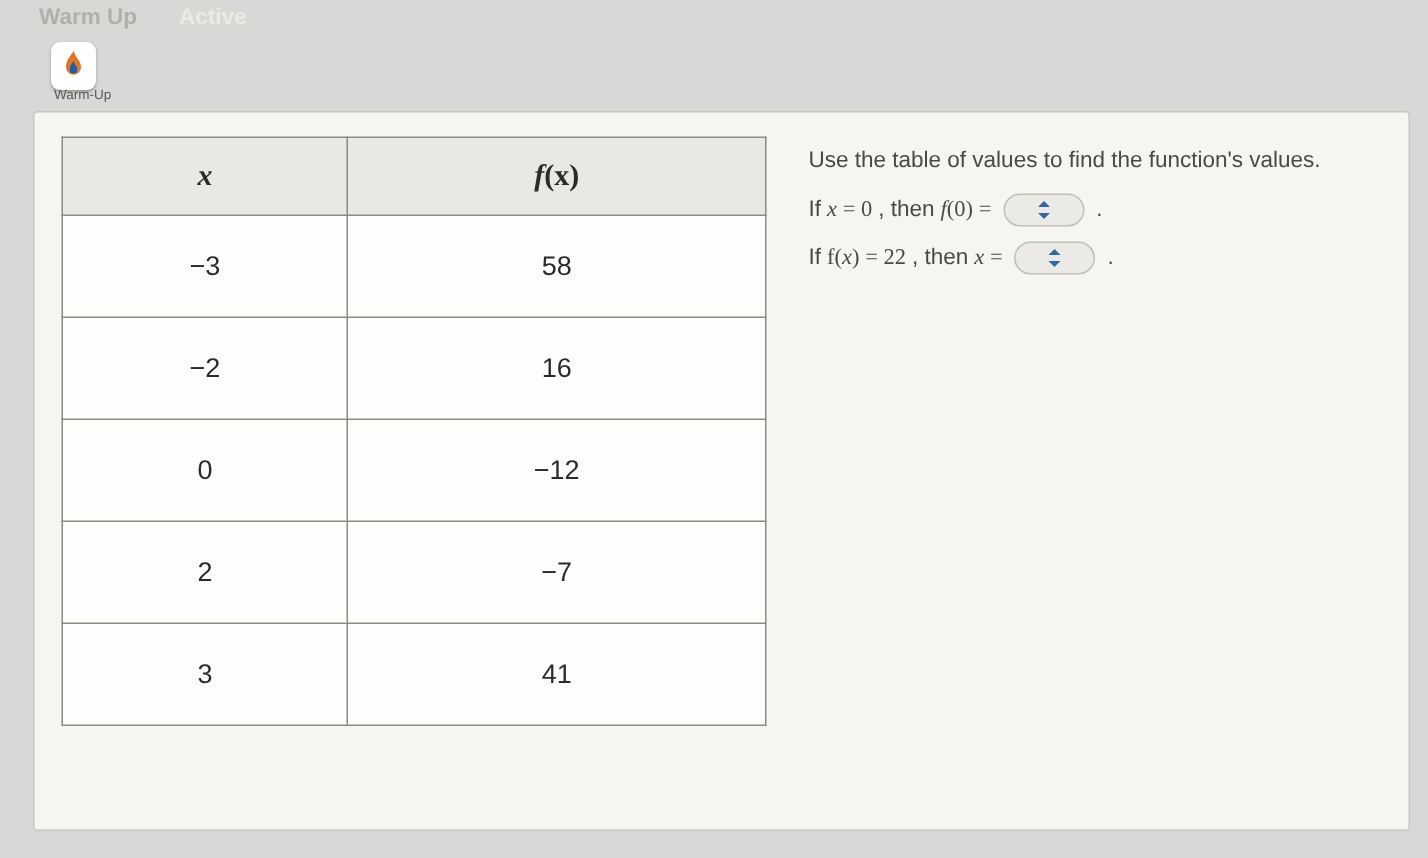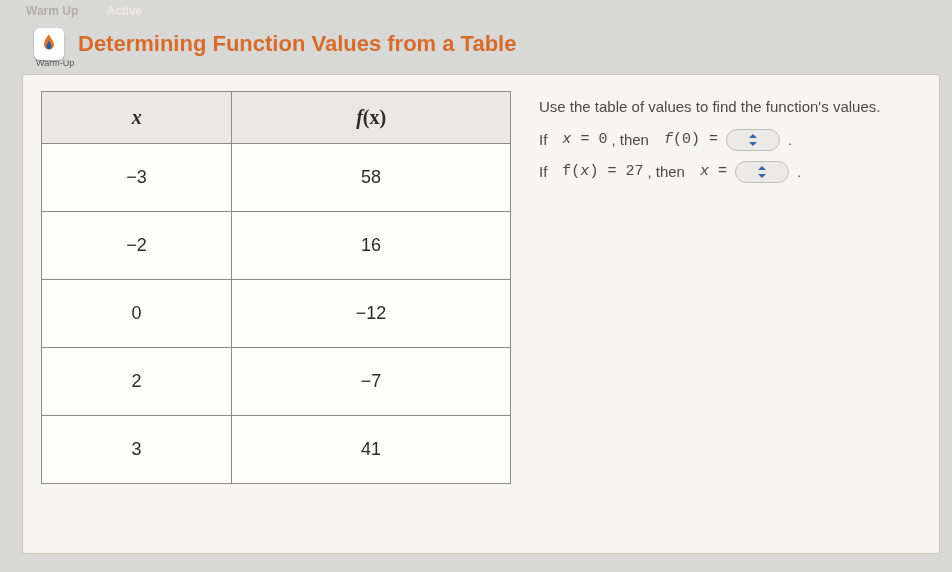--- a/index.html
+++ b/index.html
@@ -13,21 +13,21 @@
 }
 .top-tabs {
   display: flex;
   gap: 0;
   padding-left: 12px;
   height: 22px;
   align-items: center;
 }
 .tab {
   padding: 3px 14px;
-  font-size: 12px;
+  font-size: 15px;
   font-weight: bold;
   color: #b0afab;
 }
 .tab.active { color: #eceae4; }
 .header-row {
   display: flex;
   align-items: center;
   gap: 14px;
   padding: 6px 20px 2px 34px;
 }
@@ -93,21 +93,21 @@
   line-height: 1.9;
   padding-top: 2px;
 }
 .prompt-line {
   display: flex;
   align-items: center;
   flex-wrap: wrap;
   gap: 4px;
   margin-bottom: 4px;
 }
-.math { font-family: Liberation Mono, monospace; font-style: italic; margin-left: 11px; }
+.math { font-family: Liberation Serif, serif; font-style: italic; }
 .math .n { font-style: normal; }
 .selector {
   display: inline-flex;
   align-items: center;
   justify-content: center;
   width: 54px;
   height: 22px;
   background: #eceae6;
   border: 1px solid #c2bfb9;
   border-radius: 11px;
@@ -124,21 +124,20 @@
   <div class="tab active">Active</div>
 </div>
 
 <div class="header-row">
   <div class="flame-icon">
     <svg viewBox="0 0 24 28">
         <path d="M12 2 C9 7 6 9 6 15 a6 6 0 0 0 12 0 C18 10 14 8 12 2 Z" fill="#e2742c"></path>
         <path d="M12 10 C10 13 9 14 9 17 a3 3 0 0 0 6 0 C15 14 13 13 12 10 Z" fill="#1f5fa8"></path>
       </svg>
   </div>
-  <div class="title">Determining Function Values from a Table</div>
 </div>
 <div class="sub-label">Warm-Up</div>
 
 <div class="content-card">
   <div class="layout">
     <div class="table-wrap">
       <table>
         <thead>
           <tr>
             <th><span class="var">x</span></th>
@@ -182,21 +181,21 @@
         <span class="selector">
           <svg viewBox="0 0 10 12">
               <path d="M5 0 L9 4 H1 Z" fill="#2e69a3"></path>
               <path d="M5 12 L1 8 H9 Z" fill="#2e69a3"></path>
             </svg>
         </span>
         <span>.</span>
       </div>
       <div class="prompt-line">
         <span>If </span>
-        <span class="math"><span class="n">f(</span>x<span class="n">) = 27</span></span>
+        <span class="math"><span class="n">f(</span>x<span class="n">) = 22</span></span>
         <span>, then </span>
         <span class="math">x <span class="n">=</span></span>
         <span class="selector">
           <svg viewBox="0 0 10 12">
               <path d="M5 0 L9 4 H1 Z" fill="#2e69a3"></path>
               <path d="M5 12 L1 8 H9 Z" fill="#2e69a3"></path>
             </svg>
         </span>
         <span>.</span>
       </div>

